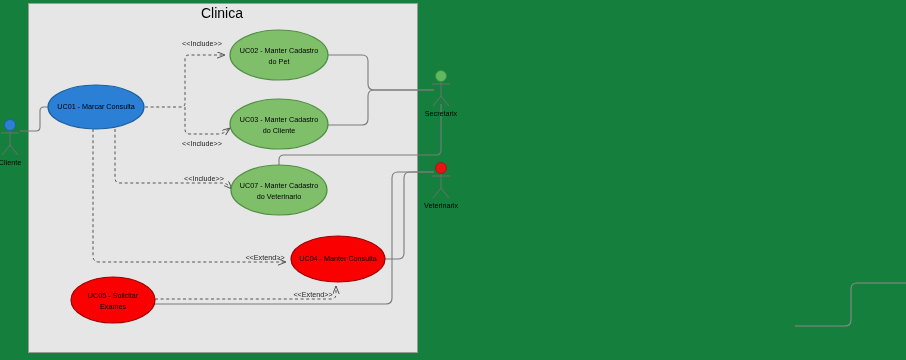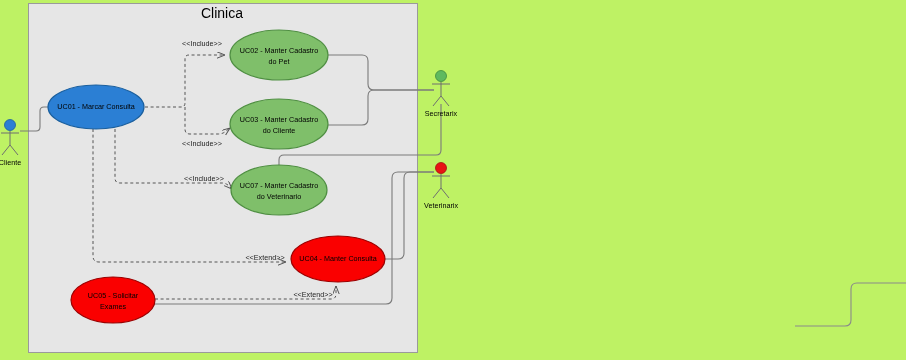--- a/index.html
+++ b/index.html
@@ -5,21 +5,21 @@
 <style>
   html, body {
     margin: 0;
     padding: 0;
     background: #ffffff;
   }
   #canvas {
     position: relative;
     width: 906px;
     height: 360px;
-    background: #bef264;
+    background: #15803d;
     font-family: "Liberation Sans", sans-serif;
     overflow: hidden;
   }
   #diagram-svg {
     position: absolute;
     left: 0;
     top: 0;
     width: 906px;
     height: 360px;
   }

